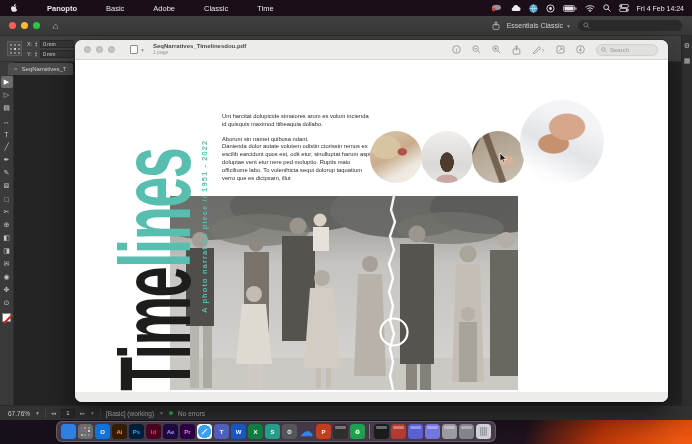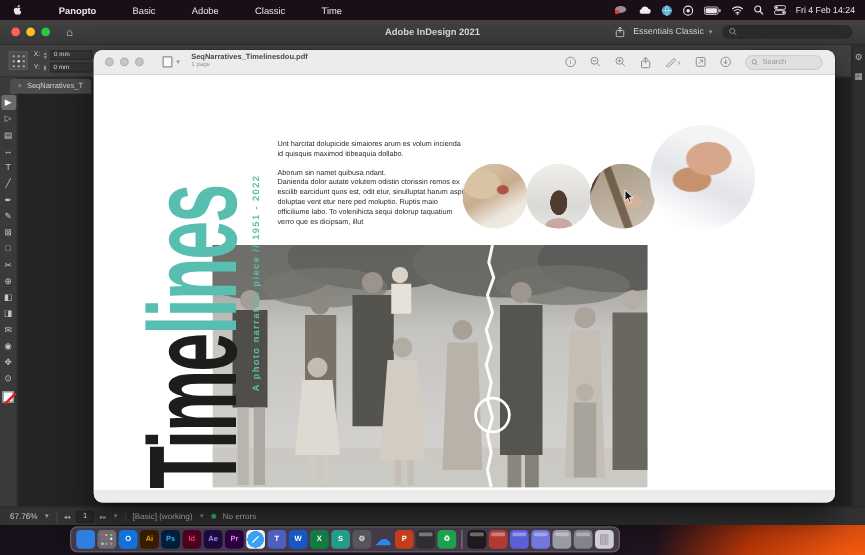--- a/index.html
+++ b/index.html
@@ -239,21 +239,20 @@
   </div>
 
   <div class="id-window">
     <div class="id-titlebar">
       <div class="tl-group">
         <span class="tl red"></span>
         <span class="tl yellow"></span>
         <span class="tl green"></span>
       </div>
       <span class="home-ic">⌂</span>
-      <span class="id-title">Adobe InDesign 2021</span>
       <div class="id-tb-right">
         <span class="pv-ic">
           <svg width="8" height="9" viewBox="0 0 8 9">
               <path d="M4 .8v4.4M2.4 2.2 4 .8l1.6 1.4" stroke="#c3c3c3" stroke-width=".8" fill="none"></path>
               <rect x="1" y="3.4" width="6" height="5" rx=".8" fill="none" stroke="#c3c3c3" stroke-width=".8"></rect>
             </svg>
         </span>
         <span class="workspace">
           <span>Essentials Classic</span>
             <span class="chev">▼</span>

